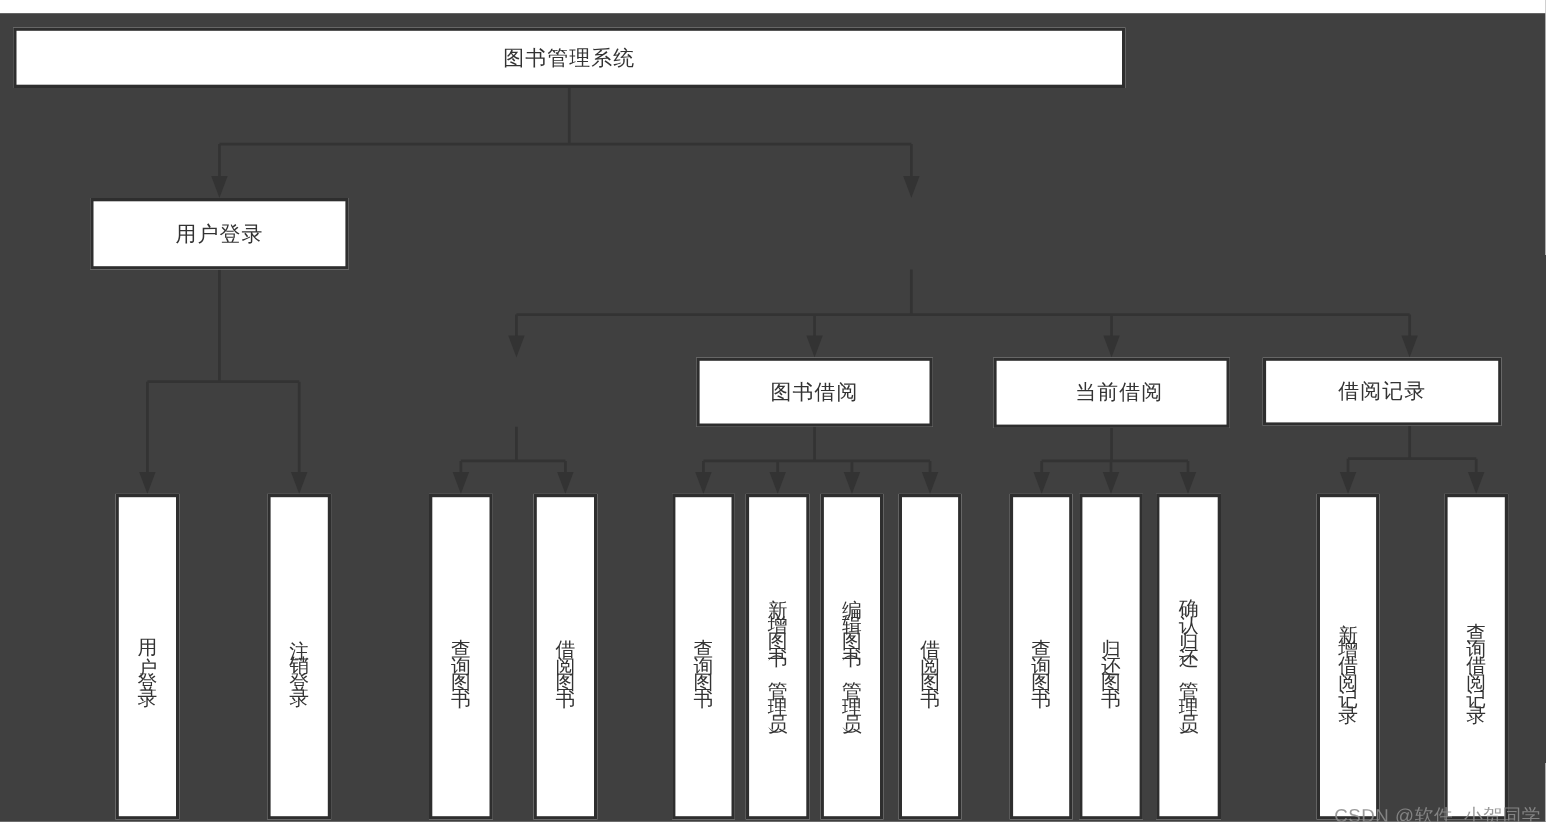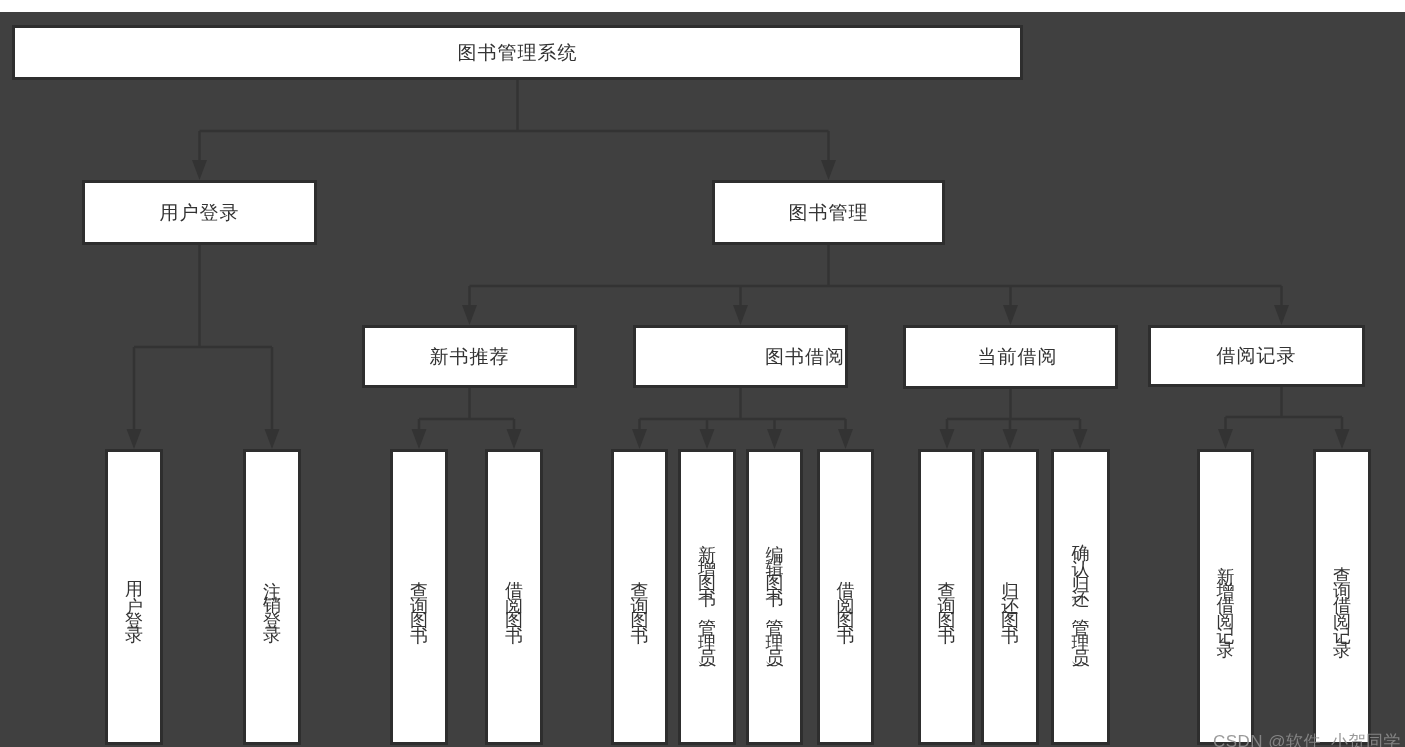--- a/index.html
+++ b/index.html
@@ -114,28 +114,22 @@
     </g>
   </svg>
 
   <div class="node hbox" style="left:12px; top:13px; width:1011px; height:55px;">
     <span>图书管理系统</span>
   </div>
 
   <div class="node hbox" style="left:82px; top:168px; width:235px; height:65px;">
     <span>用户登录</span>
   </div>
-  <div class="node hbox" style="left:712px; top:168px; width:233px; height:65px;">
-    <span>图书管理</span>
-  </div>
 
-  <div class="node hbox" style="left:362px; top:313px; width:215px; height:63px;">
-    <span>新书推荐</span>
-  </div>
-  <div class="node hbox" style="left:633px; top:313px; width:215px; height:63px;justify-content:flex-end;">
+  <div class="node hbox" style="left:633px; top:313px; width:215px; height:63px;">
     <span>图书借阅</span>
   </div>
   <div class="node hbox" style="left:903px; top:313px; width:215px; height:64px;padding-left:14px;">
     <span>当前借阅</span>
   </div>
   <div class="node hbox" style="left:1148px; top:313px; width:217px; height:62px;">
     <span>借阅记录</span>
   </div>
 
   <div class="node vbox" style="left:105px; top:437px; width:58px; height:296px;">

